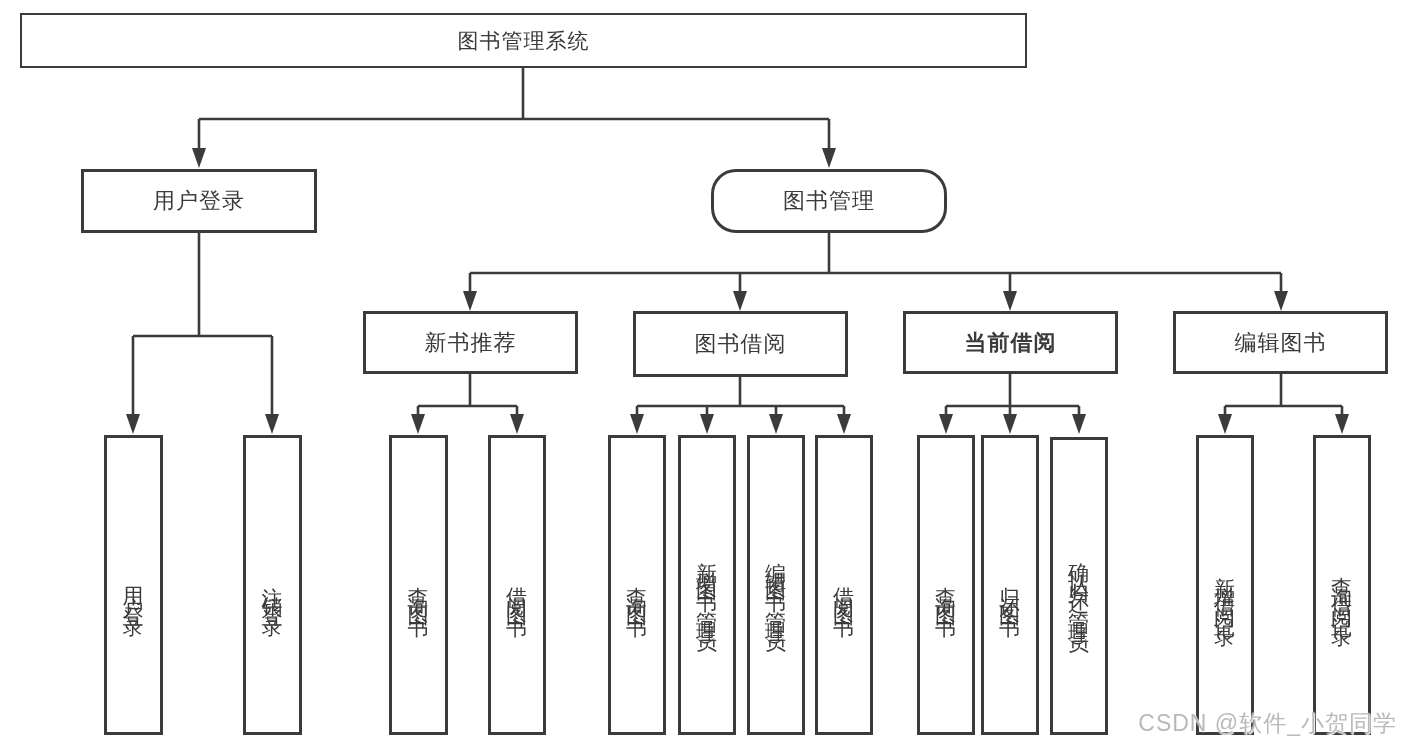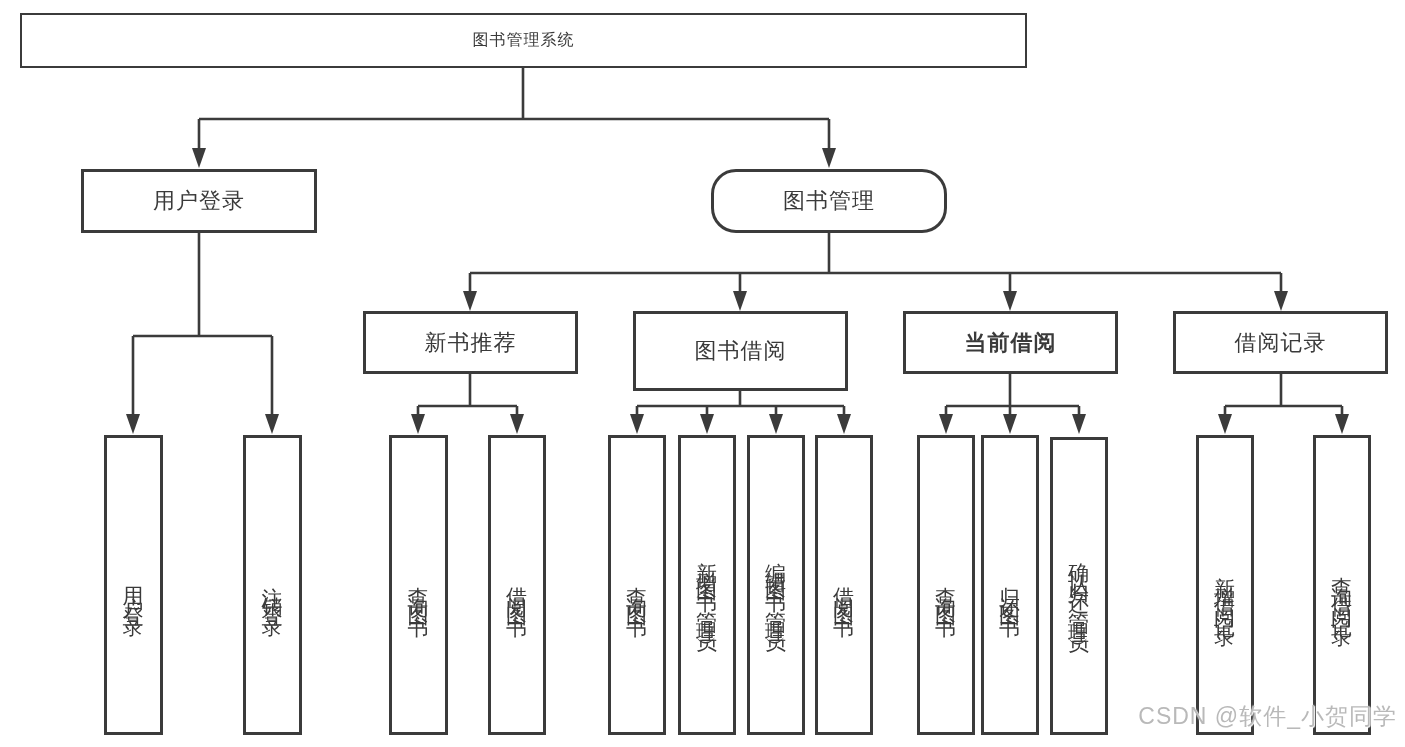--- a/index.html
+++ b/index.html
@@ -25,34 +25,34 @@
     box-sizing:border-box;
     border:3px solid var(--line);
     background:#fff;
     display:flex;
     align-items:center;
     justify-content:center;
     color:var(--text);
     z-index:2;
     text-align:center;
   }
-  .node.root{border-width:2px;font-size:16px;letter-spacing:1px;}
+  .node.root{border-width:2px;font-size:21px;letter-spacing:1px;}
   .node.branch{font-size:22px;letter-spacing:1px;}
   .node.leaf{
     writing-mode:vertical-lr;
     text-orientation:mixed;
     font-size:21px;
     letter-spacing:10px;
     line-height:1;
     padding-top:10px;
   }
   .watermark{
     position:absolute;
     right:8px;
-    bottom:15px;
+    bottom:8px;
     font-size:23px;
     color:var(--wm);
     text-shadow:0 0 2px #ffffff,1px 1px 1px #ffffff;
     z-index:3;
     letter-spacing:1px;
     white-space:nowrap;
     text-align:center;
   }
 </style>
 </head>
@@ -102,23 +102,23 @@
       <polygon points="1335,414 1349,414 1342,434"></polygon>
     </g>
   </svg>
 
   <div class="node root" style="left:20px;top:13px;width:1007px;height:55px;">图书管理系统</div>
 
   <div class="node branch" style="left:81px;top:169px;width:236px;height:64px;">用户登录</div>
   <div class="node branch" style="left:711px;top:169px;width:236px;height:64px;border-radius:25px;">图书管理</div>
 
   <div class="node branch" style="left:363px;top:311px;width:215px;height:63px;font-family:Liberation Serif, serif;">新书推荐</div>
-  <div class="node branch" style="left:633px;top:311px;width:215px;height:80px;">图书借阅</div>
+  <div class="node branch" style="left:633px;top:311px;width:215px;height:66px;">图书借阅</div>
   <div class="node branch" style="left:903px;top:311px;width:215px;height:63px;font-weight:bold;">当前借阅</div>
-  <div class="node branch" style="left:1173px;top:311px;width:215px;height:63px;">借阅记录</div>
+  <div class="node branch" style="left:1173px;top:311px;width:215px;height:63px;">编辑图书</div>
 
   <div class="node leaf" style="left:104px;top:435px;width:59px;height:300px;">用户登录</div>
   <div class="node leaf" style="left:243px;top:435px;width:59px;height:300px;">注销登录</div>
 
   <div class="node leaf" style="left:389px;top:435px;width:59px;height:300px;">查询图书</div>
   <div class="node leaf" style="left:488px;top:435px;width:58px;height:300px;">借阅图书</div>
 
   <div class="node leaf" style="left:608px;top:435px;width:58px;height:300px;">查询图书</div>
   <div class="node leaf" style="left:678px;top:435px;width:58px;height:300px;">新增图书（管理员）</div>
   <div class="node leaf" style="left:747px;top:435px;width:58px;height:300px;">编辑图书（管理员）</div>

